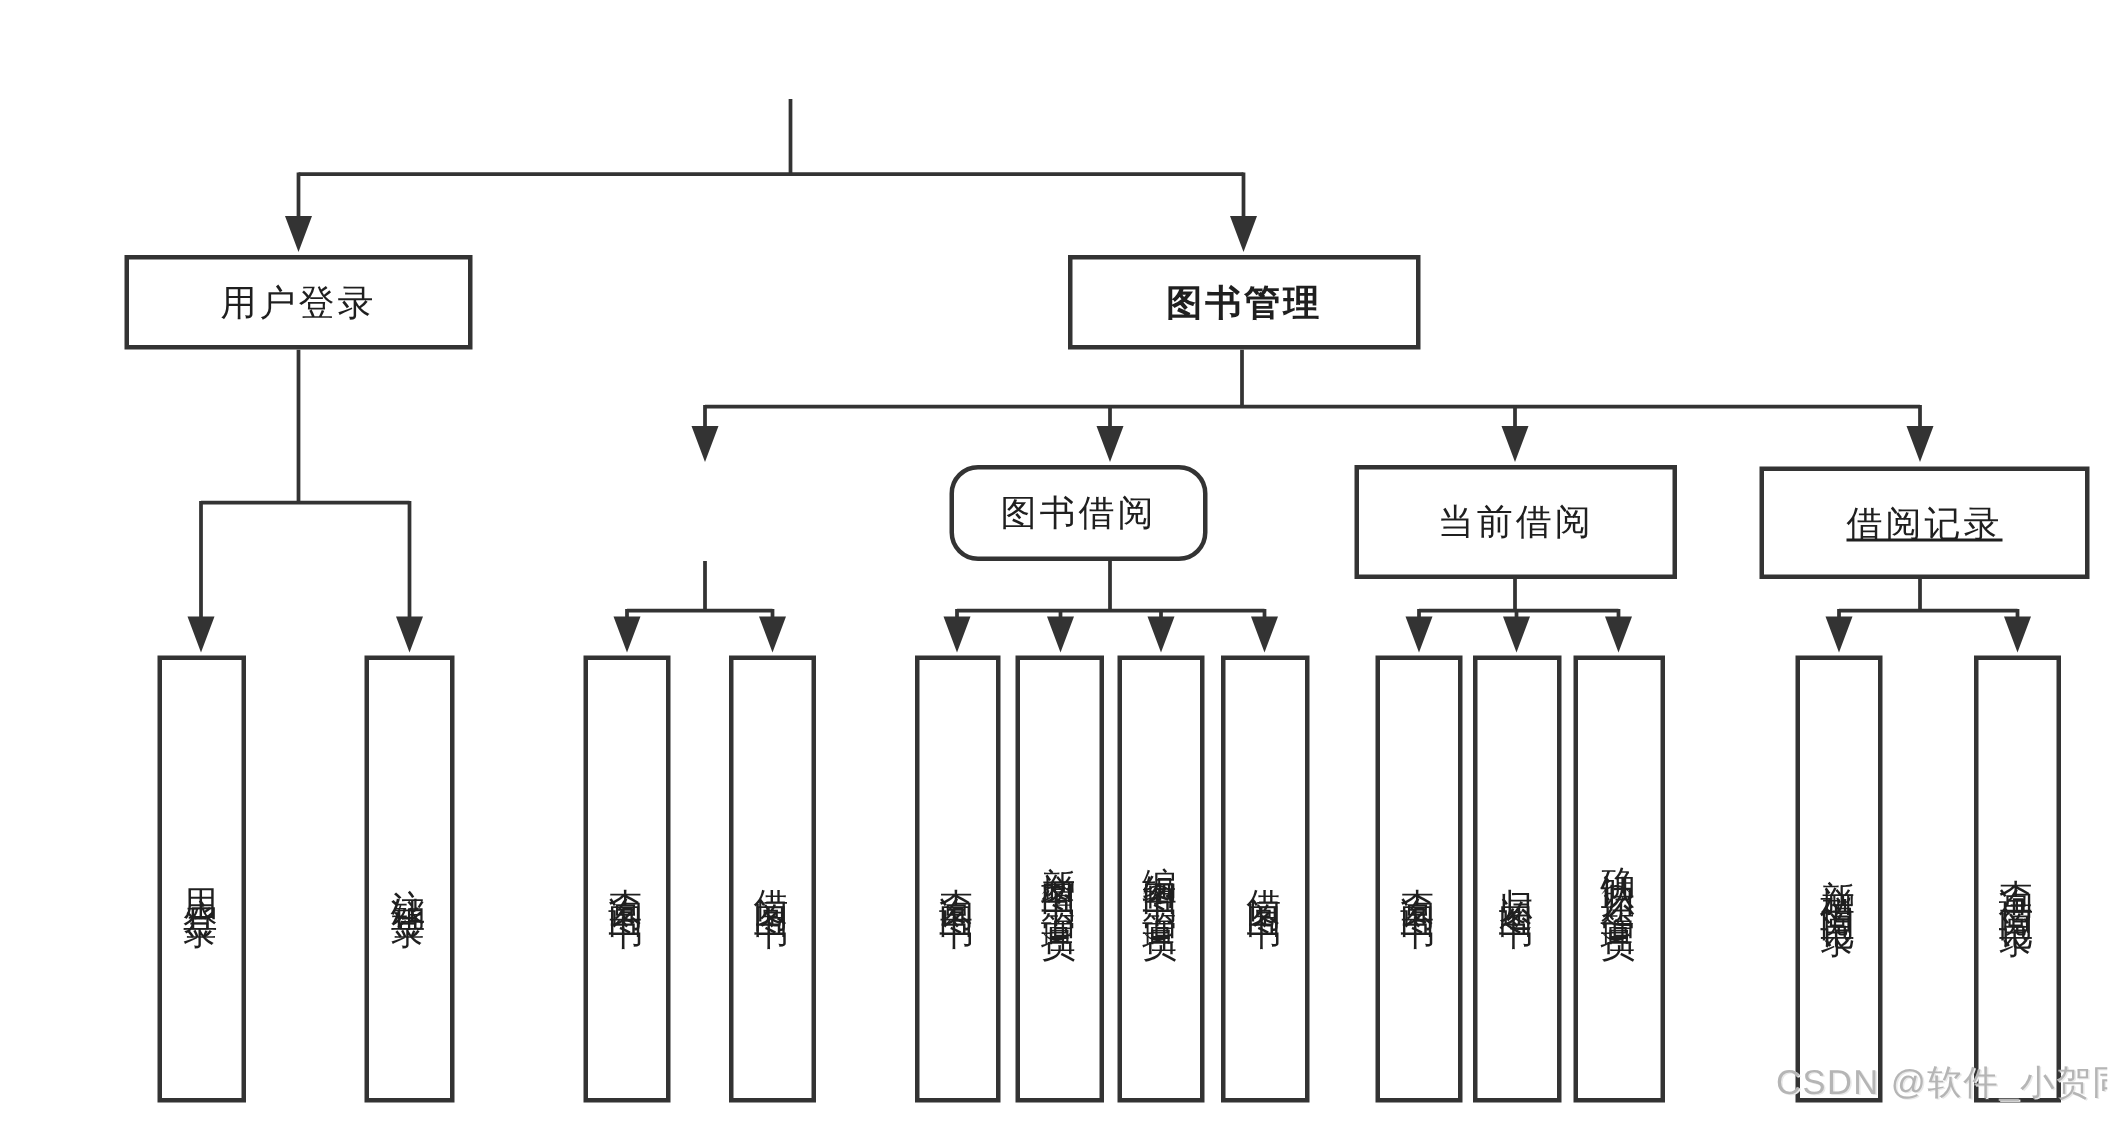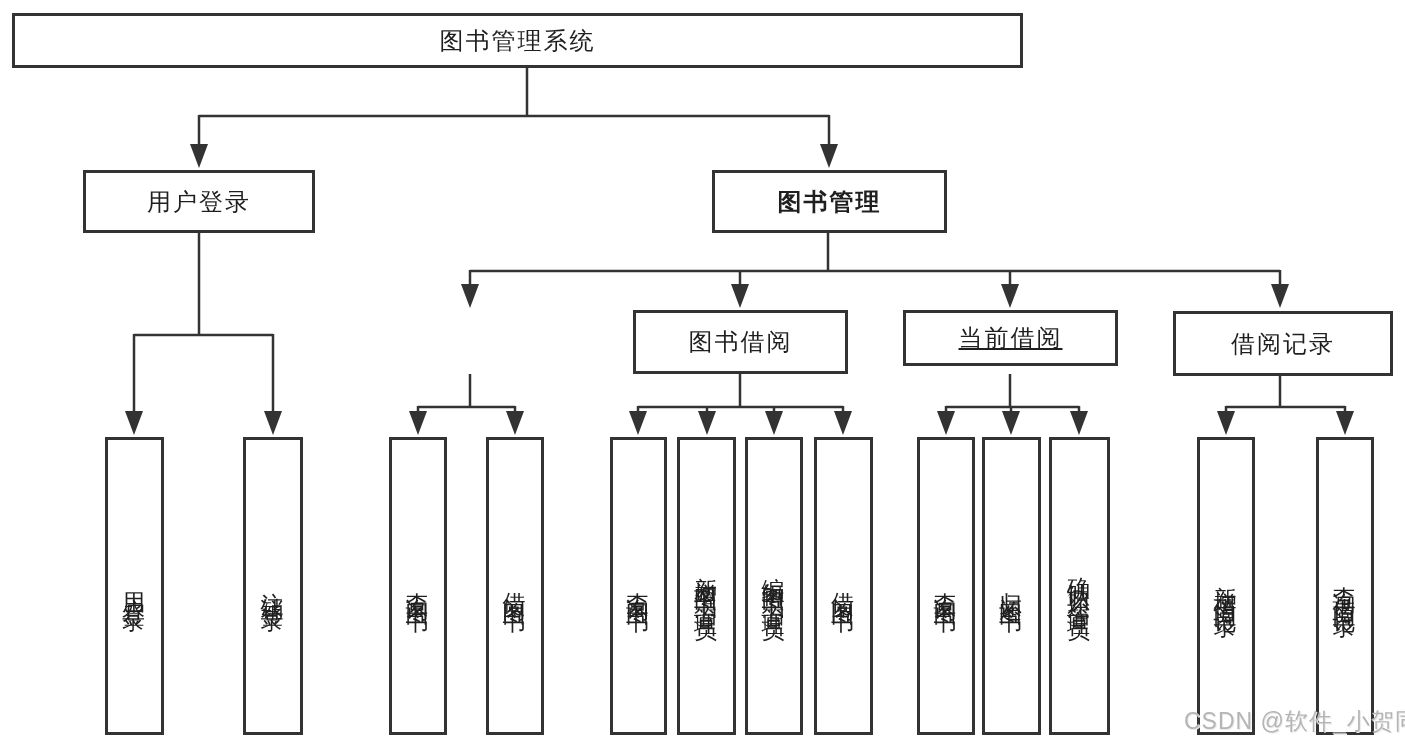--- a/index.html
+++ b/index.html
@@ -128,28 +128,27 @@
 
       <polygon points="946,435 937,411 955,411"></polygon>
       <polygon points="1011,435 1002,411 1020,411"></polygon>
       <polygon points="1079,435 1070,411 1088,411"></polygon>
 
       <polygon points="1226,435 1217,411 1235,411"></polygon>
       <polygon points="1345,435 1336,411 1354,411"></polygon>
     </g>
   </svg>
 
-  <div class="hbox" style="left:12px; top:13px; width:1011px; height:55px;">图书管理系统</div>
 
   <div class="hbox" style="left:83px; top:170px; width:232px; height:63px;">用户登录</div>
   <div class="hbox" style="left:712px; top:170px; width:235px; height:63px;font-weight:bold;">图书管理</div>
 
-  <div class="hbox" style="left:633px; top:310px; width:215px; height:64px;">图书借阅</div>
-  <div class="hbox" style="left:903px; top:310px; width:215px; height:56px;text-decoration:underline;">当前借阅</div>
-  <div class="hbox" style="left:1173px; top:311px; width:220px; height:65px;">借阅记录</div>
+  <div class="hbox" style="left:633px; top:310px; width:172px; height:64px;border-radius:19px;">图书借阅</div>
+  <div class="hbox" style="left:903px; top:310px; width:215px; height:76px;">当前借阅</div>
+  <div class="hbox" style="left:1173px; top:311px; width:220px; height:75px;text-decoration:underline;">借阅记录</div>
 
   <div class="vbox" style="left:105px; width:59px;">用户登录</div>
   <div class="vbox" style="left:243px; width:60px;">注销登录</div>
 
   <div class="vbox" style="left:389px; width:58px;">查询图书</div>
   <div class="vbox" style="left:486px; width:58px;">借阅图书</div>
 
   <div class="vbox" style="left:610px; width:57px;">查询图书</div>
   <div class="vbox" style="left:677px; width:59px;">新增图书（管理员）</div>
   <div class="vbox" style="left:745px; width:58px;">编辑图书（管理员）</div>

